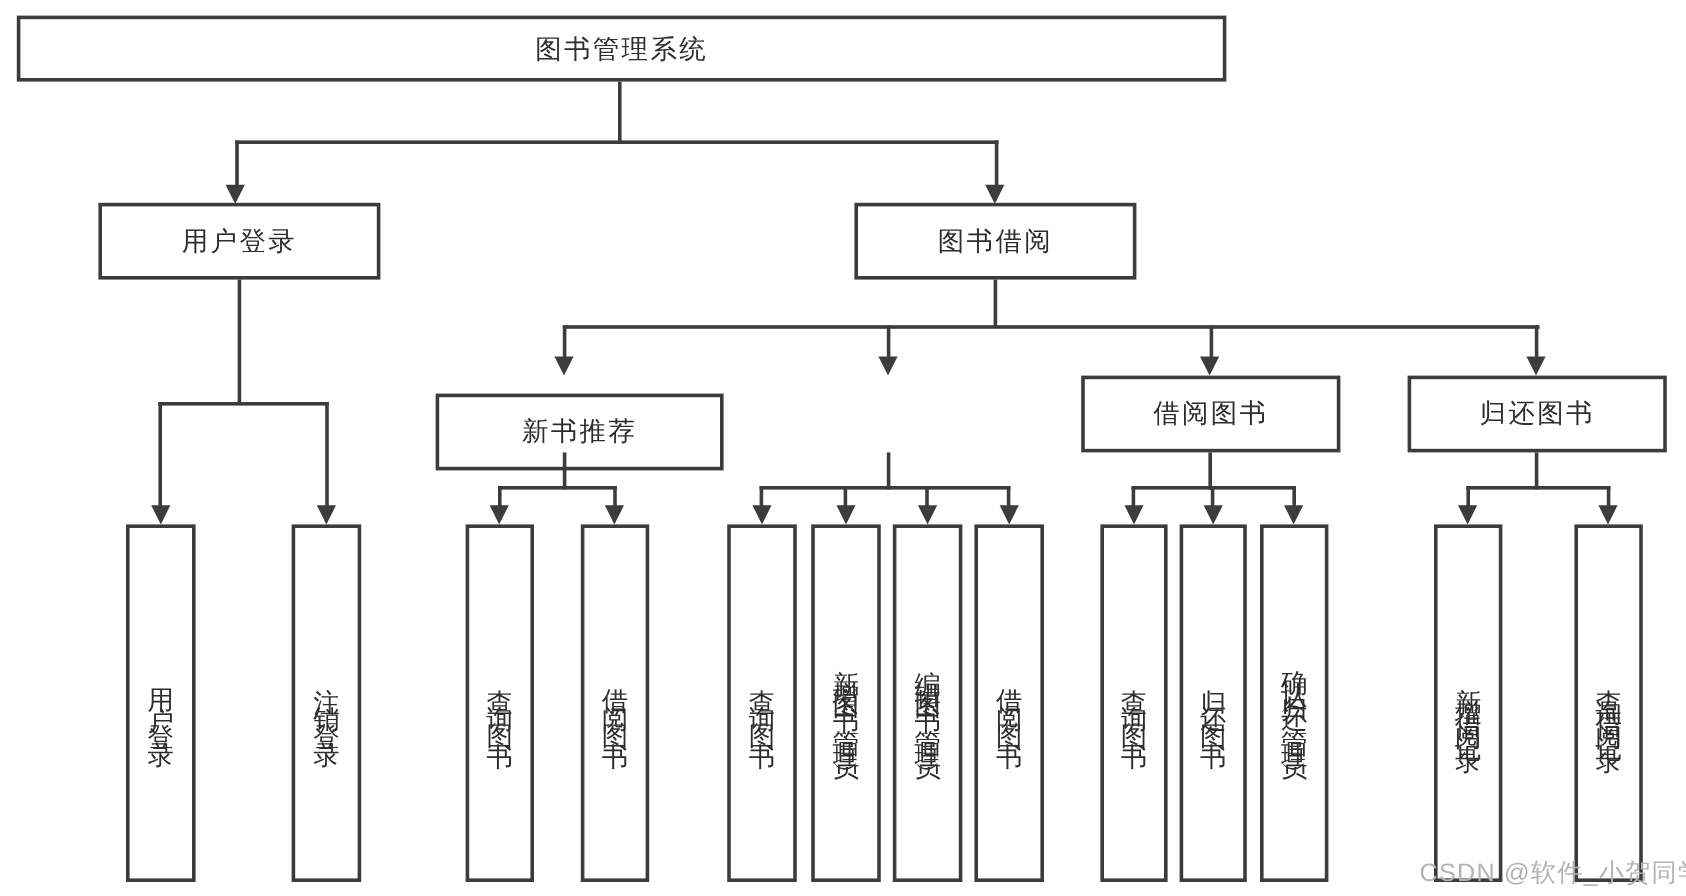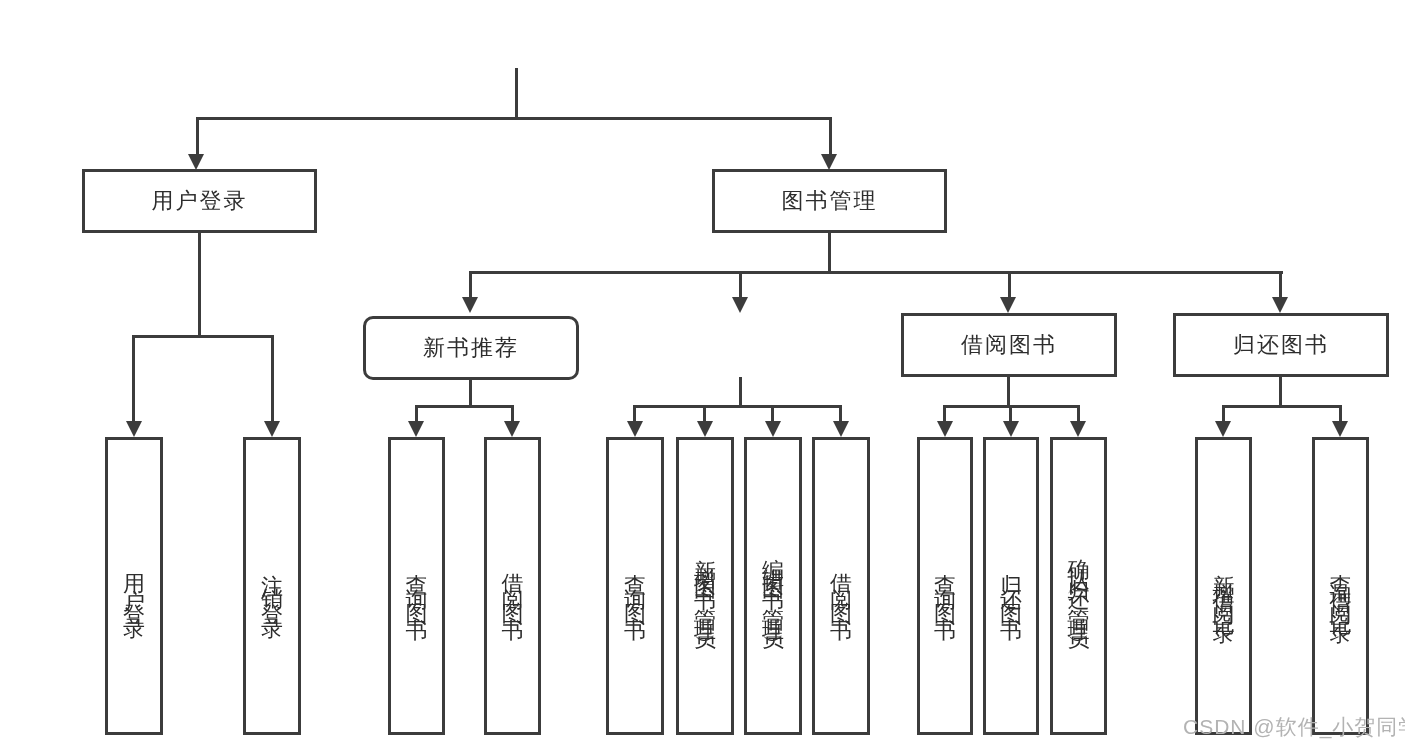--- a/index.html
+++ b/index.html
@@ -50,54 +50,57 @@
     white-space: nowrap;
     z-index: 10;
     letter-spacing: 1px;
   }
 </style>
 </head>
 <body>
 
 <div class="stage">
 
+  <div class="node" style="left:14px; top:13px; width:1008px; height:55px;">
+    <span>图书管理系统</span>
+  </div>
 
   <div class="v" style="left:515px; top:68px; height:50px;"></div>
   <div class="h" style="left:196px; top:117px; width:636px;"></div>
   <div class="v" style="left:196px; top:117px; height:40px;"></div>
   <div class="ah" style="left:188px; top:154px;"></div>
   <div class="v" style="left:829px; top:117px; height:40px;"></div>
   <div class="ah" style="left:821px; top:154px;"></div>
 
   <div class="node" style="left:82px; top:169px; width:235px; height:64px;">
     <span>用户登录</span>
   </div>
   <div class="node" style="left:712px; top:169px; width:235px; height:64px;">
-    <span>图书管理</span>
+    <span>图书借阅</span>
   </div>
 
   <div class="v" style="left:198px; top:233px; height:104px;"></div>
   <div class="h" style="left:132px; top:335px; width:142px;"></div>
   <div class="v" style="left:132px; top:335px; height:88px;"></div>
   <div class="ah" style="left:126px; top:421px;"></div>
   <div class="v" style="left:271px; top:335px; height:88px;"></div>
   <div class="ah" style="left:264px; top:421px;"></div>
 
   <div class="v" style="left:828px; top:233px; height:40px;"></div>
   <div class="h" style="left:469px; top:271px; width:814px;"></div>
   <div class="v" style="left:469px; top:271px; height:28px;"></div>
   <div class="ah" style="left:462px; top:297px;"></div>
   <div class="v" style="left:739px; top:271px; height:28px;"></div>
   <div class="ah" style="left:732px; top:297px;"></div>
   <div class="v" style="left:1008px; top:271px; height:28px;"></div>
   <div class="ah" style="left:1000px; top:297px;"></div>
   <div class="v" style="left:1279px; top:271px; height:28px;"></div>
   <div class="ah" style="left:1272px; top:297px;"></div>
 
-  <div class="node" style="left:363px; top:316px; width:216px; height:64px;border-radius:10px;">
+  <div class="node" style="left:363px; top:328px; width:240px; height:64px;">
     <span>新书推荐</span>
   </div>
   <div class="node" style="left:901px; top:313px; width:216px; height:64px;">
     <span>借阅图书</span>
   </div>
   <div class="node" style="left:1173px; top:313px; width:216px; height:64px;">
     <span>归还图书</span>
   </div>
 
   <div class="v" style="left:469px; top:377px; height:31px;"></div>

